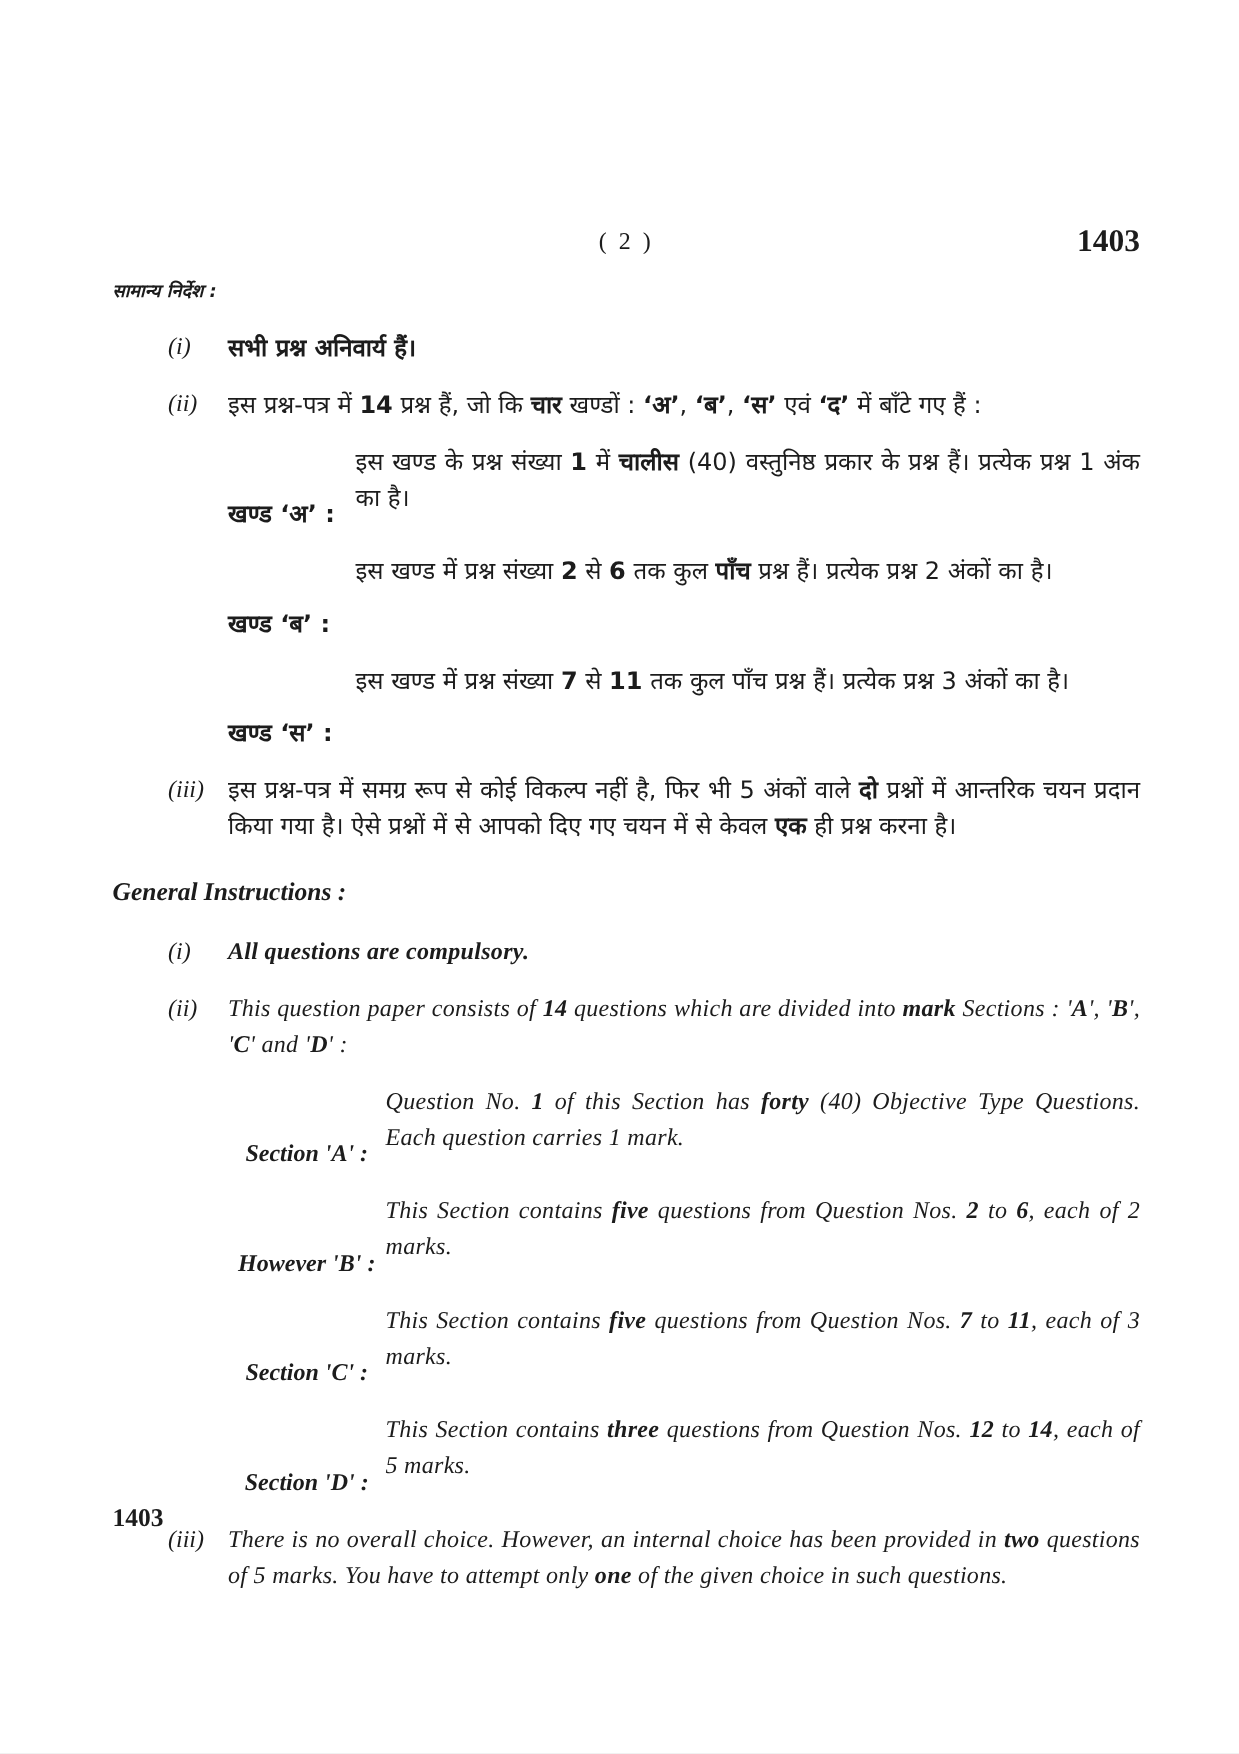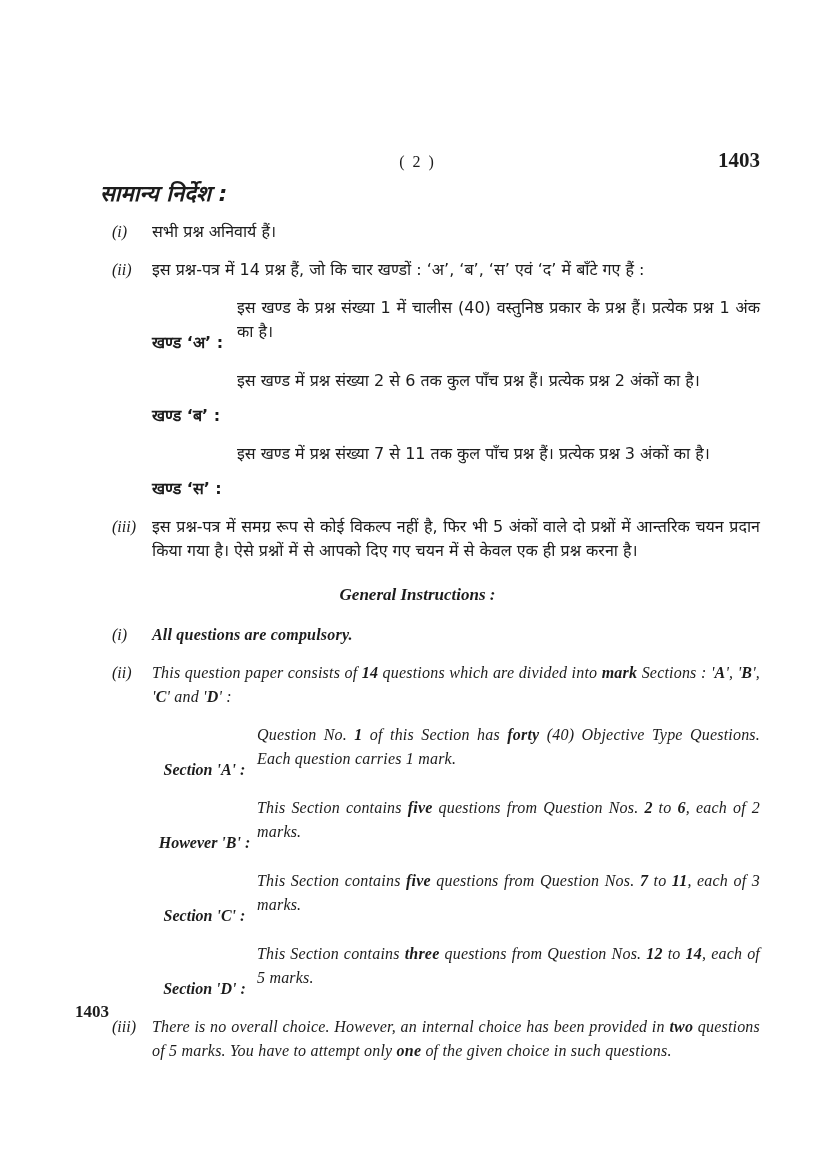--- a/index.html
+++ b/index.html
@@ -36,52 +36,50 @@
     right: 0;
     top: 0;
     font-family: "Liberation Serif", serif;
     font-weight: bold;
     font-size: 21px;
   }
   .h-heading {
     font-weight: bold;
     font-style: italic;
     margin-bottom: 14px;
-    font-size: 22px;
-    margin-left: 25px;
+    font-size: 12px;
   }
   .items { margin-left: 37px; }
   .row { display: flex; margin-bottom: 14px; }
   .row .num {
     flex: 0 0 40px;
     font-family: "Liberation Serif", serif;
     font-style: italic;
     font-size: 16px;
   }
   .row .txt {
     flex: 1;
     text-align: justify;
   }
   .sub { margin-left: 40px; }
   .sub .sublabel {
     flex: 0 0 85px;
     font-weight: bold;
     margin-top: 35px;
   }
-  .hindi .b { font-weight: normal; }
+  .hindi .b { font-weight: bold; }
   .english {
     font-family: "Liberation Serif", serif;
     font-style: italic;
   }
   .english .e-heading {
     font-weight: bold;
     font-style: italic;
     font-size: 17px;
     margin: 20px 0 16px 0;
-    text-align: center;
   }
   .english .row .txt { letter-spacing: 0.2px; }
   .english .b { font-weight: bold; }
   .english .sub .sublabel { flex: 0 0 105px; font-weight: bold; text-align: center; }
   .footer-code {
     position: absolute;
     left: 75px;
     top: 1000px;
     font-family: "Liberation Serif", serif;
     font-weight: bold;

